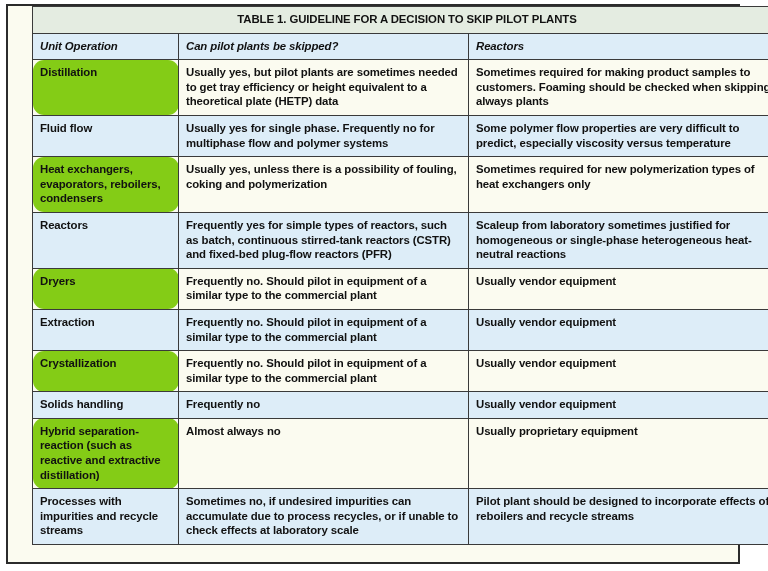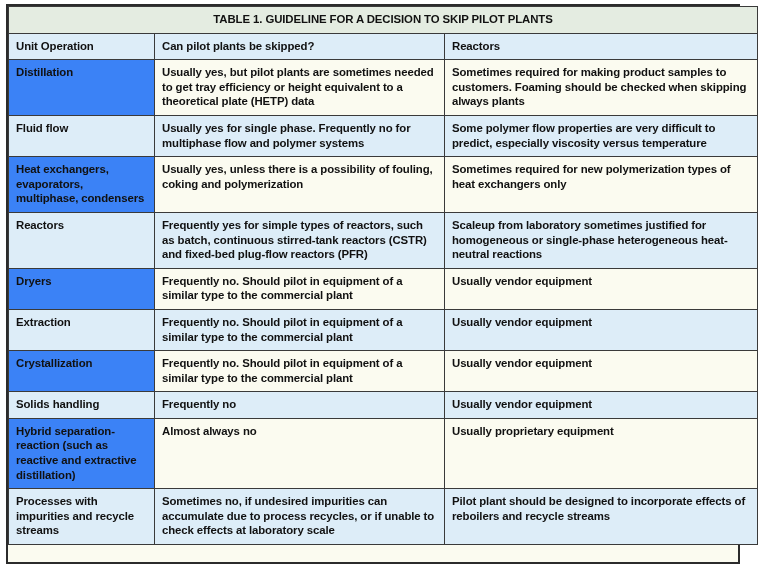--- a/index.html
+++ b/index.html
@@ -17,20 +17,21 @@
 
   #table-wrap {
     position: absolute;
     left: 6px;
     top: 4px;
     width: 734px;
     height: 560px;
     box-sizing: border-box;
     border: 2px solid #2b2b2b;
     background: #fbfbf0;
+    padding-left: 24px;
   }
 
   table.guideline {
     border-collapse: collapse;
     width: 100%;
     table-layout: fixed;
   }
 
   table.guideline td,
   table.guideline th {
@@ -57,25 +58,26 @@
   }
 
   
   .hdr {
     background: #ddedf8;
     text-align: left;
     font-size: 12.2px;
     font-weight: bold;
     padding-top: 7px;
     padding-bottom: 8px;
+    font-style: italic;
   }
 
   
   
-  tr.row-odd  td.c1 { background: #3b82f6; }
+  tr.row-odd  td.c1 { background: #84cc16; border-radius: 11px; }
   tr.row-odd  td.c2,
   tr.row-odd  td.c3 { background: #fbfbf0; }
   
   tr.row-even td.c1,
   tr.row-even td.c2,
   tr.row-even td.c3 { background: #ddedf8; margin-top: 48px; }
 
   col.col-1 { width: 146px; }
   col.col-2 { width: 290px; }
   col.col-3 { width: 313px; }
@@ -103,21 +105,21 @@
           <td class="c1">Distillation</td>
           <td class="c2">Usually yes, but pilot plants are sometimes needed to get tray efficiency or height equivalent to a theoretical plate (HETP) data</td>
           <td class="c3">Sometimes required for making product samples to customers. Foaming should be checked when skipping always plants</td>
         </tr>
         <tr class="row-even">
           <td class="c1">Fluid flow</td>
           <td class="c2">Usually yes for single phase. Frequently no for multiphase flow and polymer systems</td>
           <td class="c3">Some polymer flow properties are very difficult to predict, especially viscosity versus temperature</td>
         </tr>
         <tr class="row-odd">
-          <td class="c1">Heat exchangers, evaporators, multiphase, condensers</td>
+          <td class="c1">Heat exchangers, evaporators, reboilers, condensers</td>
           <td class="c2">Usually yes, unless there is a possibility of fouling, coking and polymerization</td>
           <td class="c3">Sometimes required for new polymerization types of heat exchangers only</td>
         </tr>
         <tr class="row-even">
           <td class="c1">Reactors</td>
           <td class="c2">Frequently yes for simple types of reactors, such as batch, continuous stirred-tank reactors (CSTR) and fixed-bed plug-flow reactors (PFR)</td>
           <td class="c3">Scaleup from laboratory sometimes justified for homogeneous or single-phase heterogeneous heat-neutral reactions</td>
         </tr>
         <tr class="row-odd">
           <td class="c1">Dryers</td>

